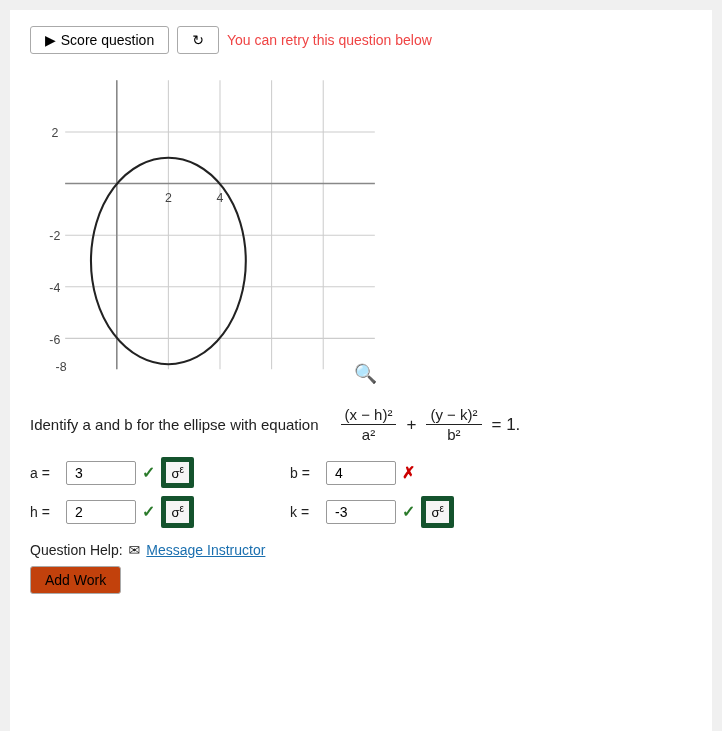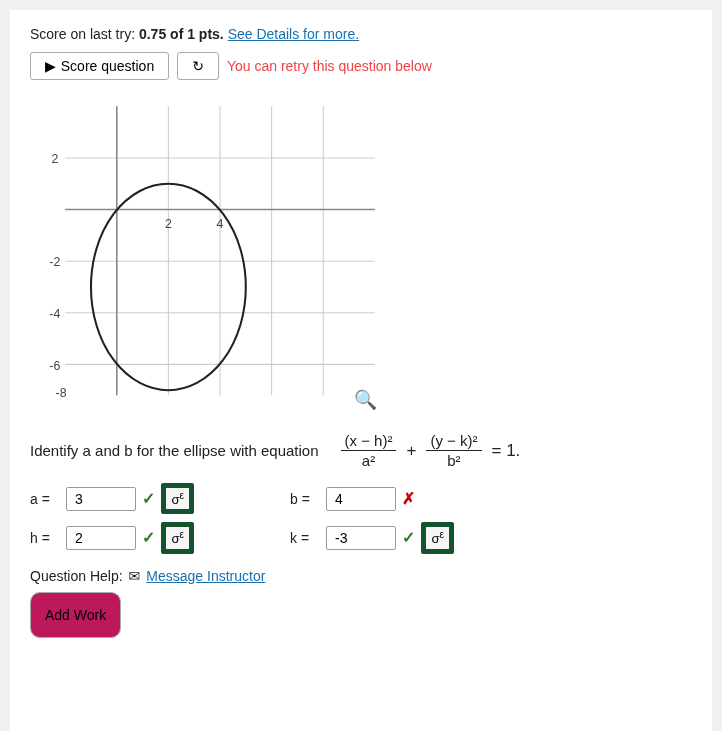--- a/index.html
+++ b/index.html
@@ -161,41 +161,37 @@
       align-items: center;
       gap: 6px;
     }
     .message-instructor-link {
       color: #1a6faf;
       text-decoration: underline;
       cursor: pointer;
     }
     .add-work-btn {
       border: 1px solid #aaa;
-      background: #be185d;
-      padding: 14px 14px;
-      border-radius: 10px;
+      background: #c2410c;
+      padding: 5px 14px;
+      border-radius: 3px;
       cursor: pointer;
       font-size: 14px;
     }
     sup {
       font-size: 10px;
       vertical-align: super;
     }
   </style>
 </head>
 <body>
 
 <div class="container">
 
   
-  <div class="score-line">
-    <span>Score on last try: </span><span class="score-val">0.75 of 1 pts.</span>
-    <span class="see-details">See Details for more.</span>
-  </div>
 
   
   <div class="toolbar">
     <button class="btn-next">
       <span>▶</span>
       <span>Score question</span>
     </button>
     <button class="btn-similar">
       <span>↻</span>
     </button>

